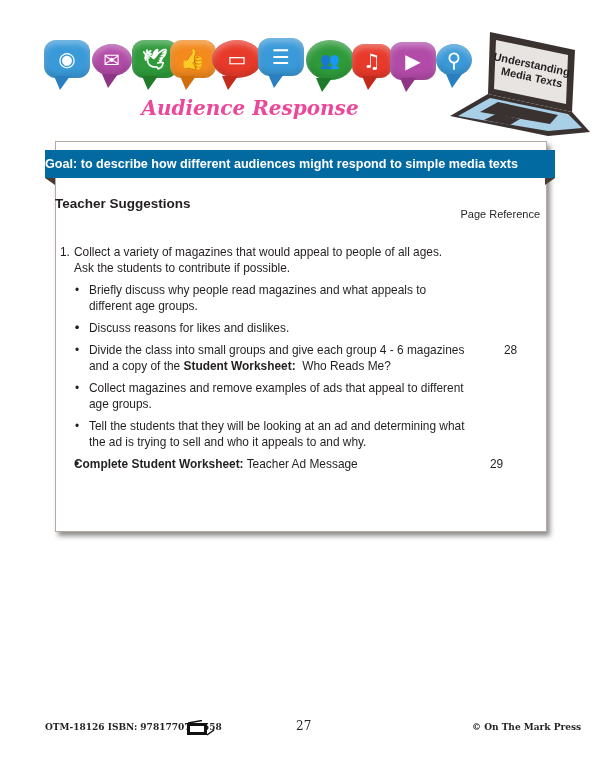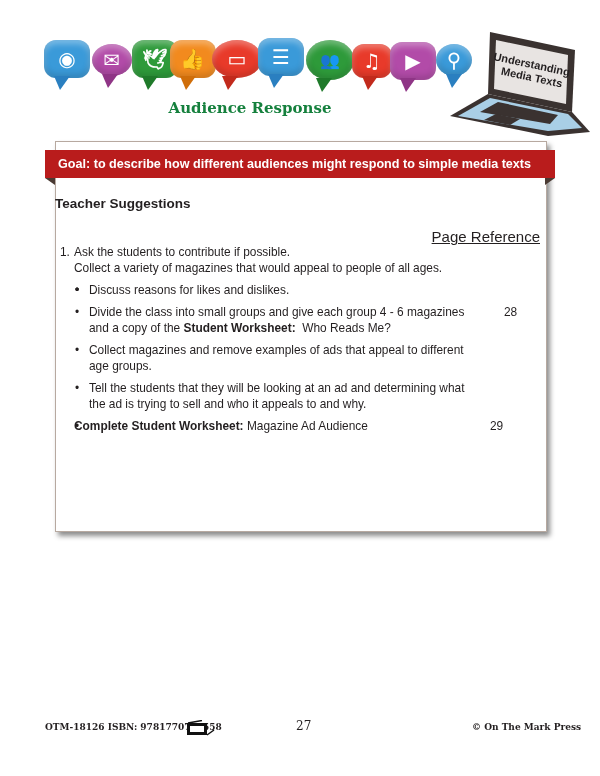--- a/index.html
+++ b/index.html
@@ -3,27 +3,27 @@
   <meta charset="utf-8">
   <style>
     html,body{margin:0;padding:0;background:#fff;}
     body{width:600px;height:776px;position:relative;overflow:hidden;font-family:"DejaVu Sans","Liberation Sans",sans-serif;color:#231f20;}
     .banner{position:absolute;left:44px;top:40px;height:56px;width:440px;}
     .bubble{position:absolute;top:0;width:46px;height:38px;border-radius:12px;display:flex;align-items:center;justify-content:center;color:#fff;font-size:20px;font-weight:bold;box-shadow:inset 0 -4px 6px rgba(0,0,0,0.15), inset 0 4px 6px rgba(255,255,255,0.35);}
     .bubble::after{content:"";position:absolute;bottom:-12px;left:10px;border-left:6px solid transparent;border-right:10px solid transparent;border-top:14px solid;border-top-color:inherit;}
     .laptop{position:absolute;left:440px;top:24px;width:150px;height:112px;}
     .title-wrap{position:absolute;left:100px;top:95px;width:300px;text-align:center;}
     .activity{font-family:"DejaVu Serif","Liberation Serif",serif;font-weight:bold;color:#1d3a8a;font-size:19px;line-height:22px;}
-    .subtitle{font-family:"DejaVu Serif","Liberation Serif",serif;font-weight:bold;color:#15803d;font-size:15px;line-height:26px;}
+    .subtitle{font-family:"DejaVu Serif","Liberation Serif",serif;font-weight:bold;color:#ec4899;font-size:20px;line-height:26px;font-style:italic;}
     .card{position:absolute;left:55px;top:141px;width:490px;height:389px;background:#fff;border:1px solid #b7a9a0;box-shadow:3px 4px 5px rgba(0,0,0,0.45);}
-    .goal-bar{position:absolute;left:45px;top:150px;width:510px;height:28px;background:#b91c1c;color:#fff;font-family:"Liberation Sans",sans-serif;font-weight:bold;font-size:12.6px;line-height:28px;padding-left:13px;box-sizing:border-box;white-space:nowrap;}
+    .goal-bar{position:absolute;left:45px;top:150px;width:510px;height:28px;background:#0369a1;color:#fff;font-family:"Liberation Sans",sans-serif;font-weight:bold;font-size:12.6px;line-height:28px;padding-left:0;box-sizing:border-box;white-space:nowrap;}
     .fold-l{position:absolute;left:45px;top:178px;width:0;height:0;border-top:7px solid #4a3a33;border-left:10px solid transparent;}
     .fold-r{position:absolute;left:545px;top:178px;width:0;height:0;border-top:7px solid #4a3a33;border-right:10px solid transparent;}
     .section-title{position:absolute;left:55px;top:196px;width:490px;font-family:"Liberation Sans",sans-serif;font-weight:bold;font-size:13.5px;}
-    .page-ref-head{position:absolute;right:60px;top:228px;font-family:"Liberation Sans",sans-serif;font-size:15px;text-decoration:underline;}
+    .page-ref-head{position:absolute;right:60px;top:208px;font-family:"Liberation Sans",sans-serif;font-size:11px;}
     .content{position:absolute;left:60px;top:244px;width:480px;font-family:"Liberation Sans",sans-serif;font-size:11.9px;line-height:16px;}
     .item-main{position:relative;padding-left:14px;}
     .item-num{position:absolute;left:0;top:0;}
     .bullet{position:relative;padding-left:29px;margin-top:6px;width:380px;}
     .bullet .dot{position:absolute;left:15px;top:0;}
     .ref{position:absolute;left:444px;top:0;}
     .complete{position:relative;padding-left:14px;margin-top:6px;}
     .b{font-weight:bold;}
     .footer{position:absolute;top:722px;font-family:"DejaVu Serif","Liberation Serif",serif;font-size:9px;font-weight:bold;}
     .footer-num{position:absolute;left:296px;top:719px;font-family:"DejaVu Serif","Liberation Serif",serif;font-size:12px;}
@@ -64,26 +64,27 @@
 <div class="goal-bar">Goal: to describe how different audiences might respond to simple media texts</div>
 <div class="fold-l"></div>
 <div class="fold-r"></div>
 
 <div class="section-title">Teacher Suggestions</div>
 <div class="page-ref-head">Page Reference</div>
 
 <div class="content">
   <div class="item-main">
     <span class="item-num">1.</span>
+    <div>Collect a variety of magazines that would appeal to people of all ages.</div>
     <div>Ask the students to contribute if possible.</div>
-    <div>Collect a variety of magazines that would appeal to people of all ages.</div>
   </div>
 
   <div class="bullet">
     <span class="dot">•</span>
+    <span>Briefly discuss why people read magazines and what appeals to different age groups.</span>
   </div>
   <div class="bullet">
     <span class="dot">•</span>
   </div>
   <div class="bullet">
     <span class="dot">•</span>
     <span>Discuss reasons for likes and dislikes.</span>
   </div>
   <div class="bullet">
     <span class="dot">•</span>
@@ -97,21 +98,21 @@
   <div class="bullet">
     <span class="dot">•</span>
     <span>Tell the students that they will be looking at an ad and determining what the ad is trying to sell and who it appeals to and why.</span>
   </div>
   <div class="bullet">
     <span class="dot">•</span>
   </div>
 
   <div class="complete">
     <span class="b">Complete Student Worksheet:</span>
-    <span>Magazine Ad Audience</span>
+    <span>Teacher Ad Message</span>
     <span class="ref" style="left:430px;">29</span>
   </div>
 </div>
 
 <div class="footer" style="left:45px;">OTM-18126  ISBN: 9781770788558</div>
 <svg class="copier" viewBox="0 0 30 16">
   <rect x="1" y="3" width="20" height="12" fill="#111"></rect>
   <rect x="4" y="6" width="14" height="6" fill="#fff"></rect>
   <line x1="2" y1="3" x2="16" y2="0.5" stroke="#111" stroke-width="1.5"></line>
   <line x1="21" y1="15" x2="28" y2="10" stroke="#111" stroke-width="1.5"></line>

